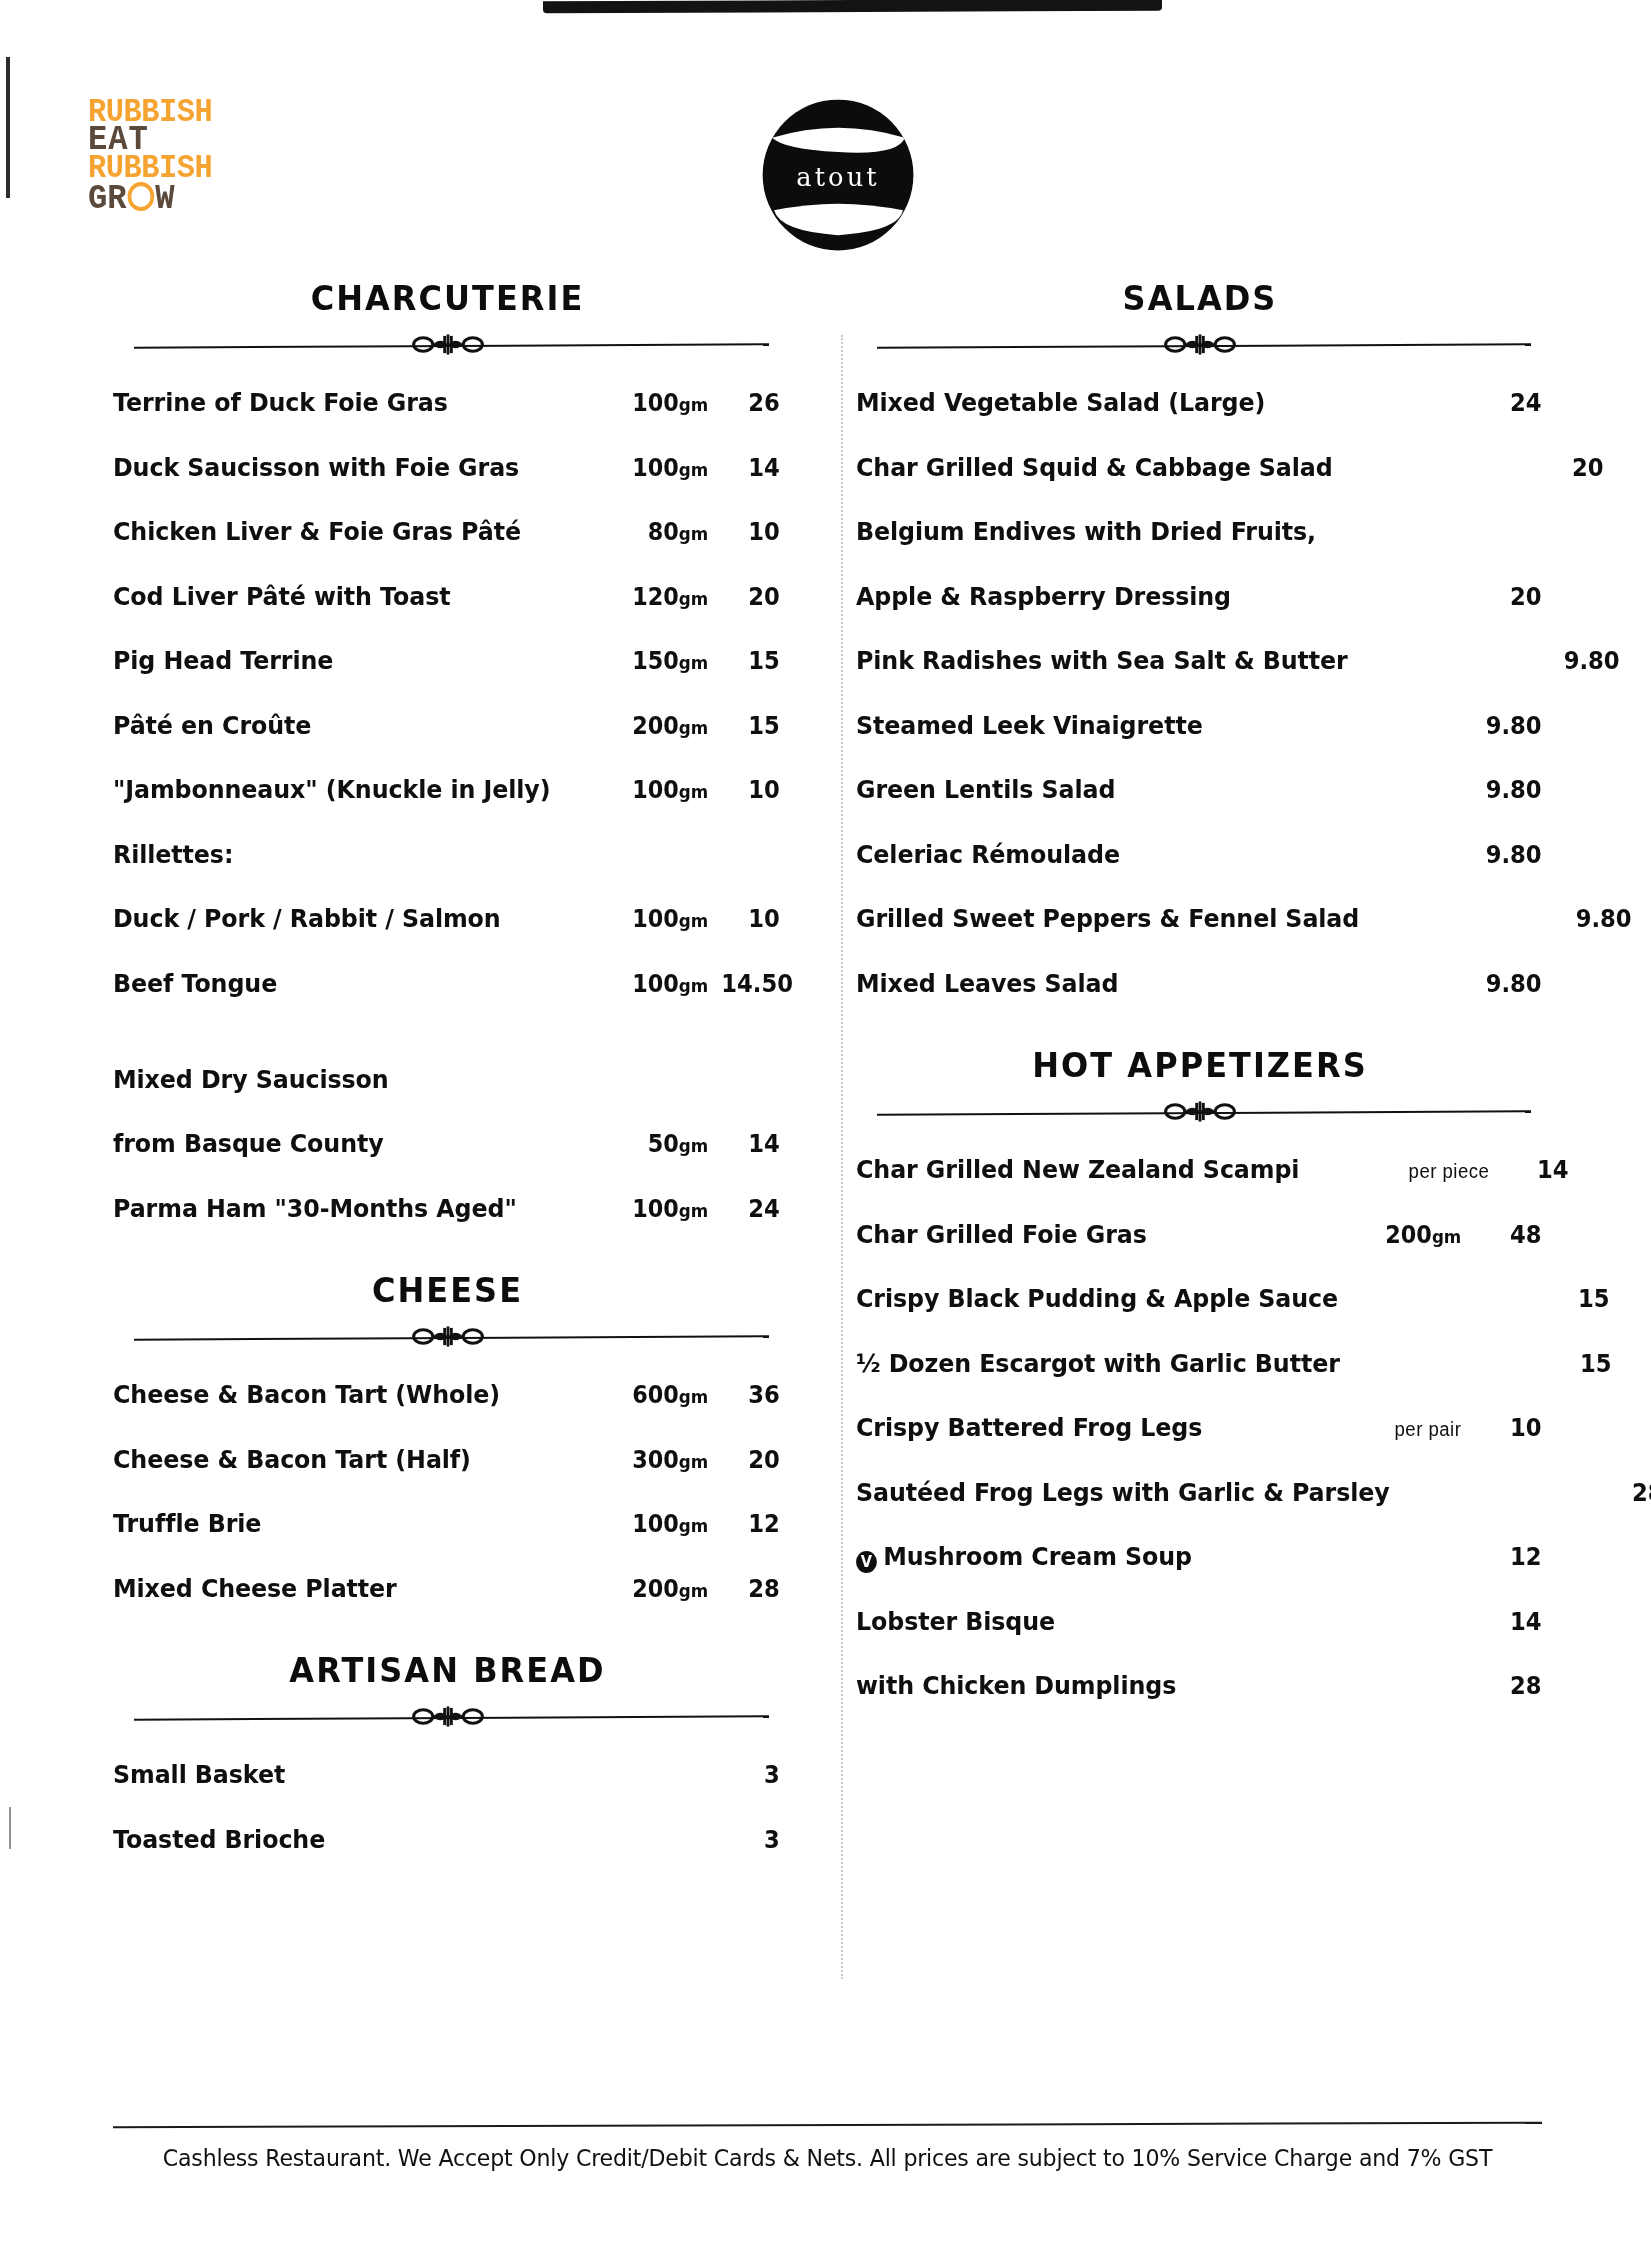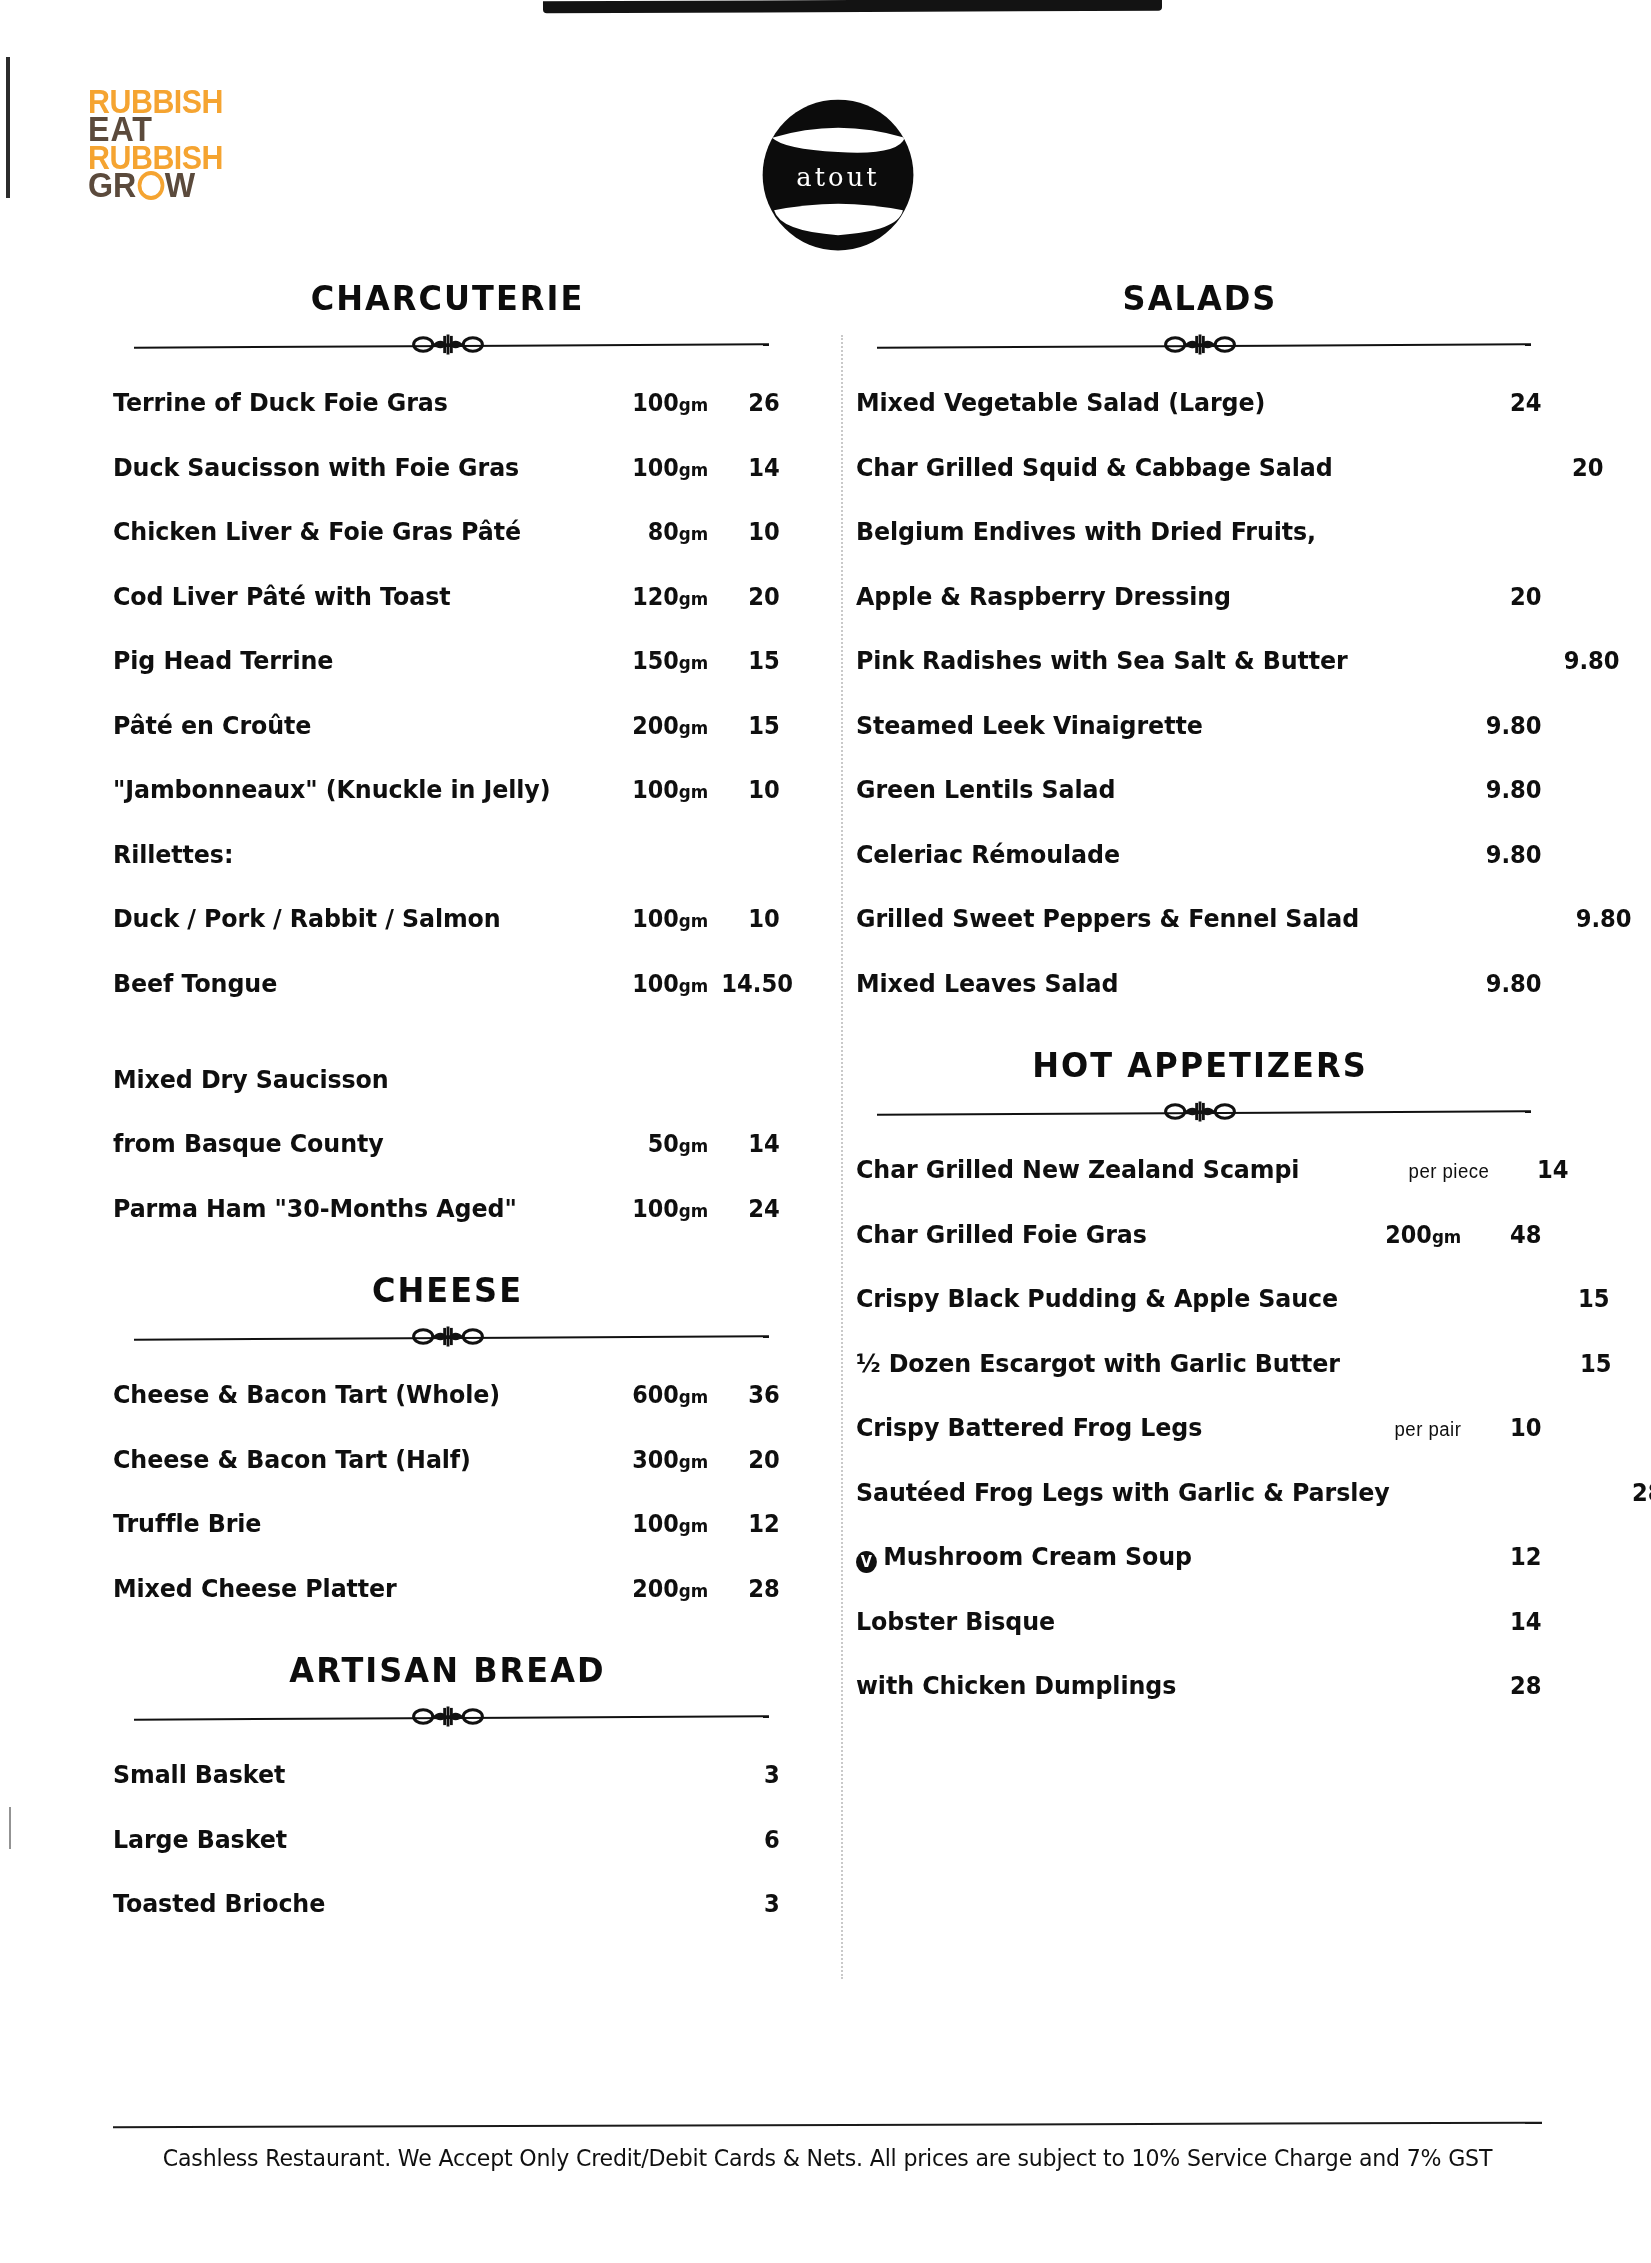--- a/index.html
+++ b/index.html
@@ -21,22 +21,22 @@
   .scan-left-edge{
     position:absolute;left:5.7px;top:57px;width:4.8px;height:141px;
     background:#1a1a1a;opacity:.92;
   }
   .scan-left-edge2{
     position:absolute;left:8.6px;top:1807px;width:2.9px;height:42px;
     background:#3a3a3a;opacity:.55;
   }
   
   .watermark{
-    position:absolute;left:88px;top:88px;width:129px;
-    font-family:Liberation Sans, sans-serif;
+    position:absolute;left:88px;top:99px;width:129px;
+    font-family:Liberation Mono, monospace;
     line-height:.82;
     user-select:none;
   }
   .wm-line{
     font-weight:bold;
     font-size:33px;
     letter-spacing:-0.5px;
     transform:scaleX(.92);
     transform-origin:left center;
     white-space:nowrap;
@@ -340,25 +340,20 @@
           <rect x="36.5" y="0.5" width="3" height="21" fill="#111"></rect>
         </svg>
       </div>
     </div>
     <div class="rows">
       <div class="row" style="margin-bottom:29px">
         <div class="name">Small Basket</div>
         <div class="unit"></div>
         <div class="price">3</div>
       </div>
-      <div class="row" style="margin-bottom:29px">
-        <div class="name">Large Basket</div>
-        <div class="unit"></div>
-        <div class="price">6</div>
-      </div>
       <div class="row">
         <div class="name">Toasted Brioche</div>
         <div class="unit"></div>
         <div class="price">3</div>
       </div>
     </div>
   </div>
 
 </div>
 

